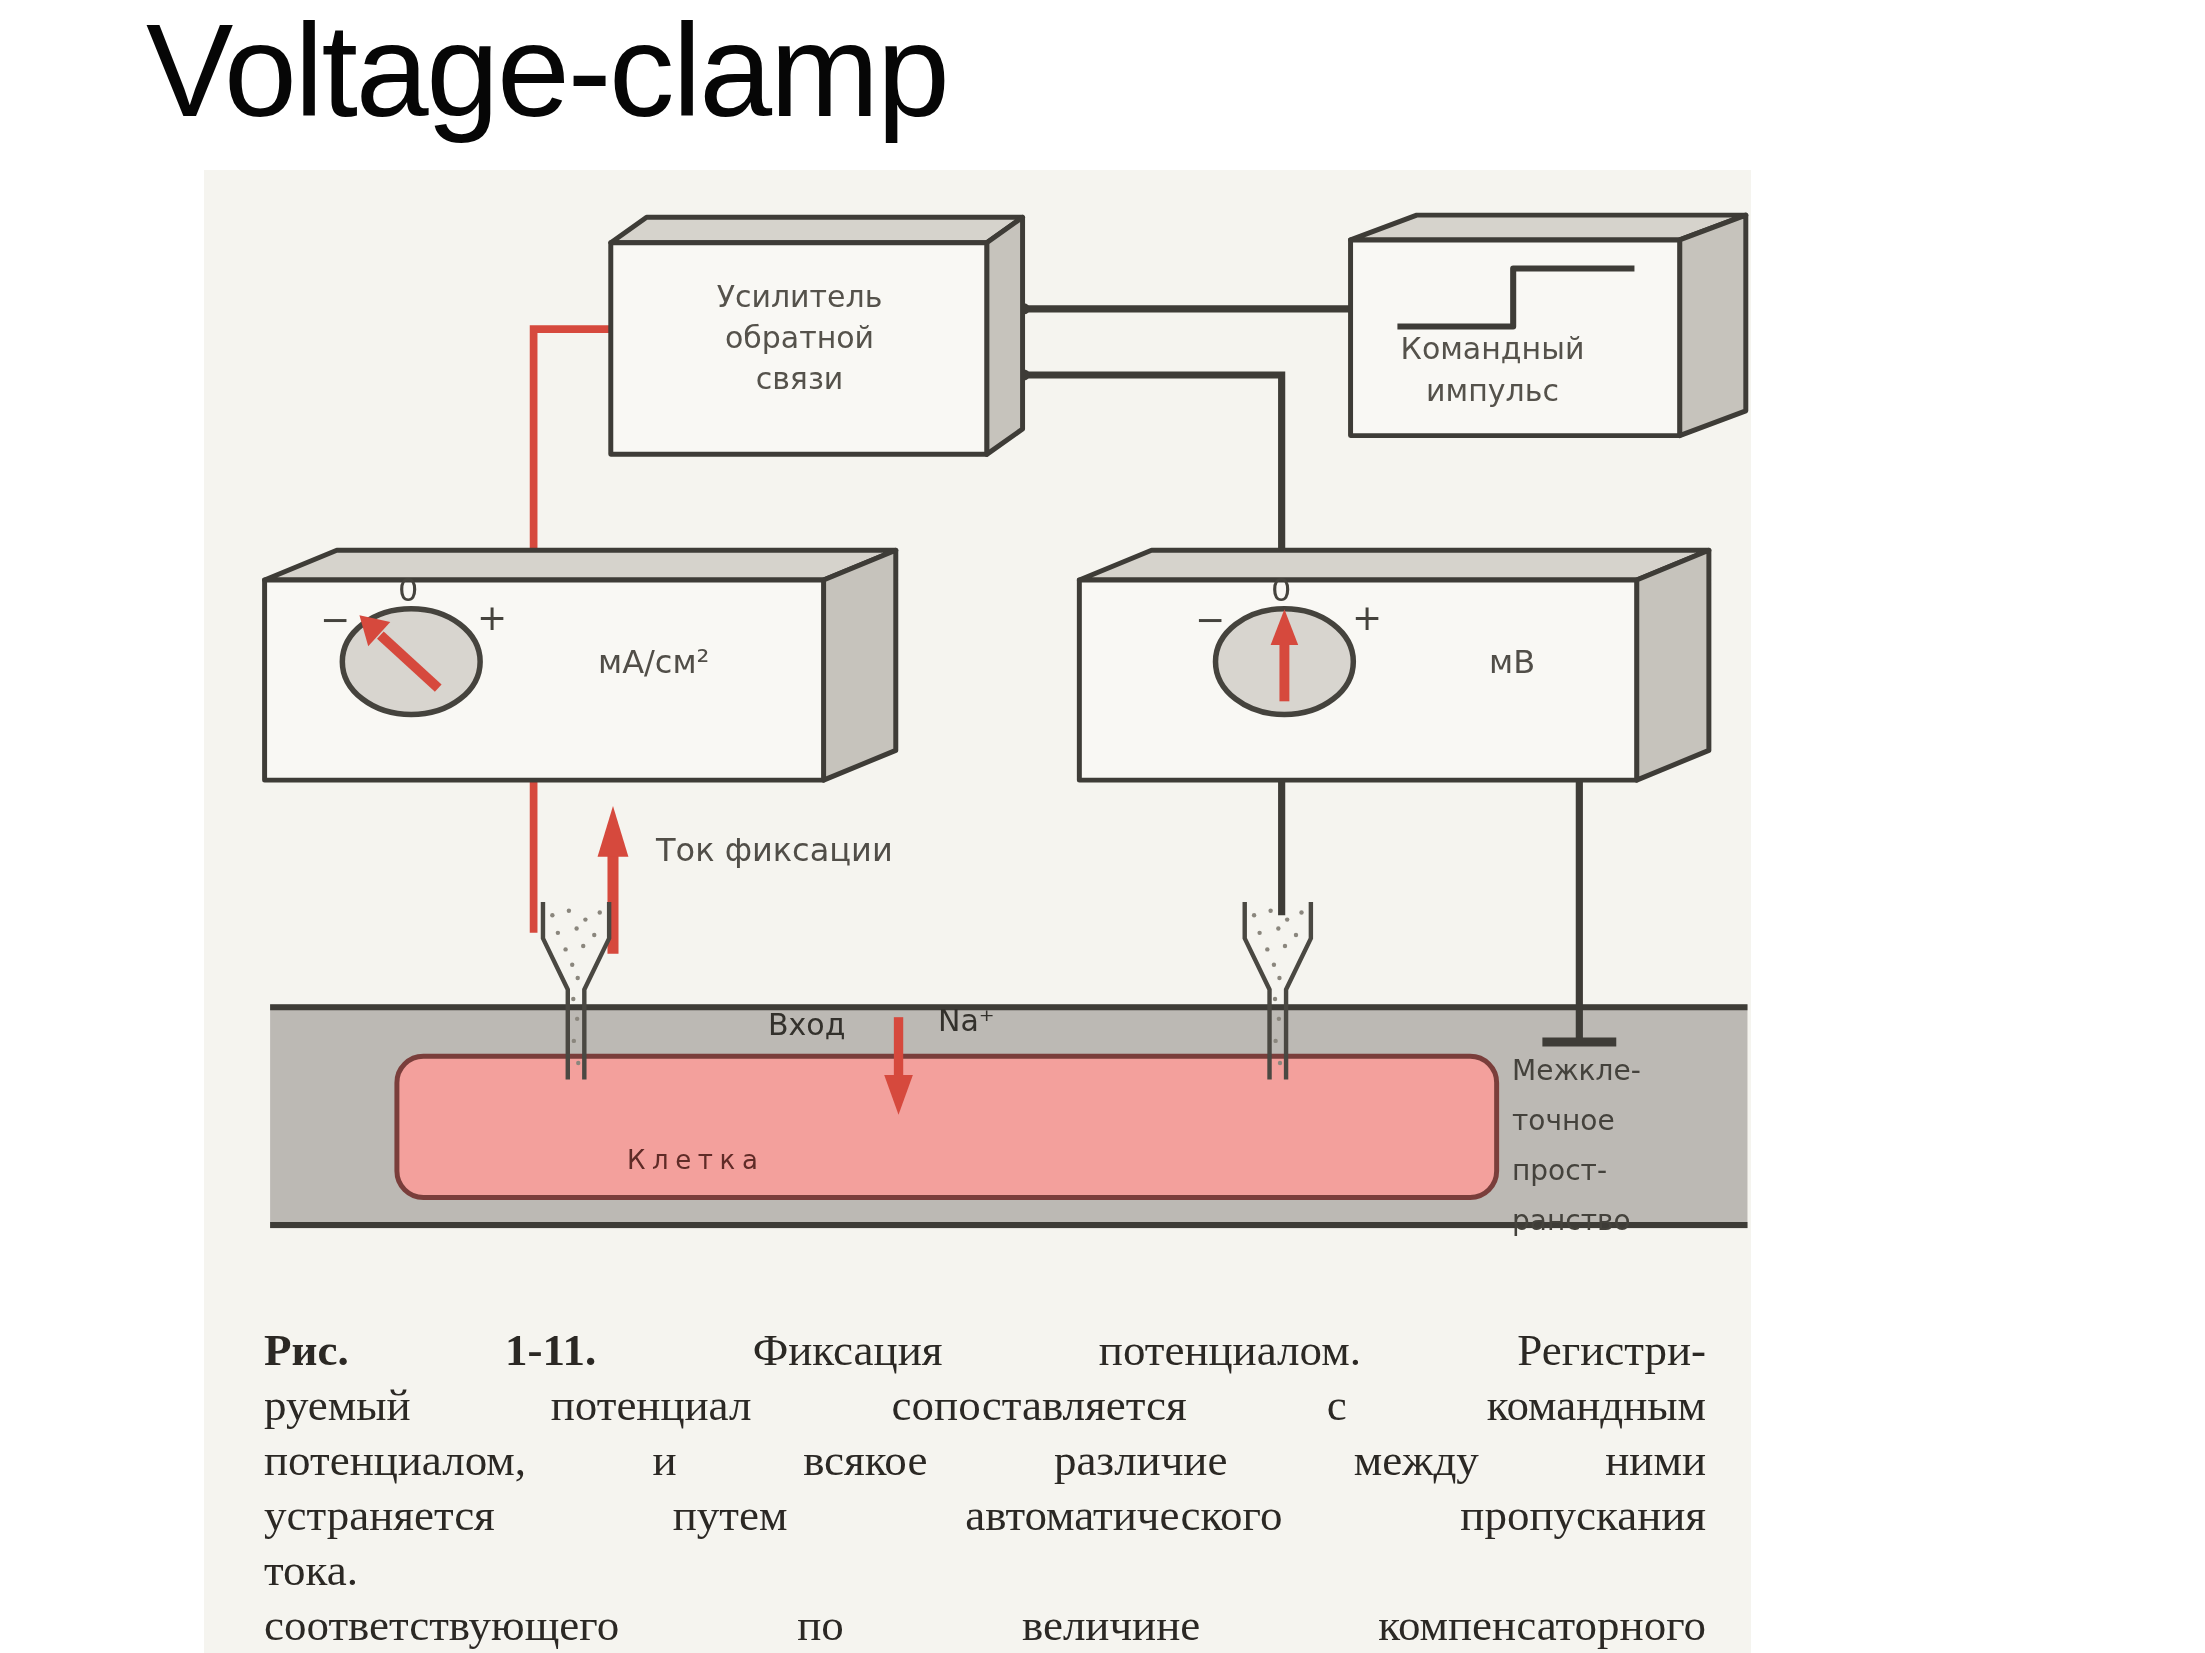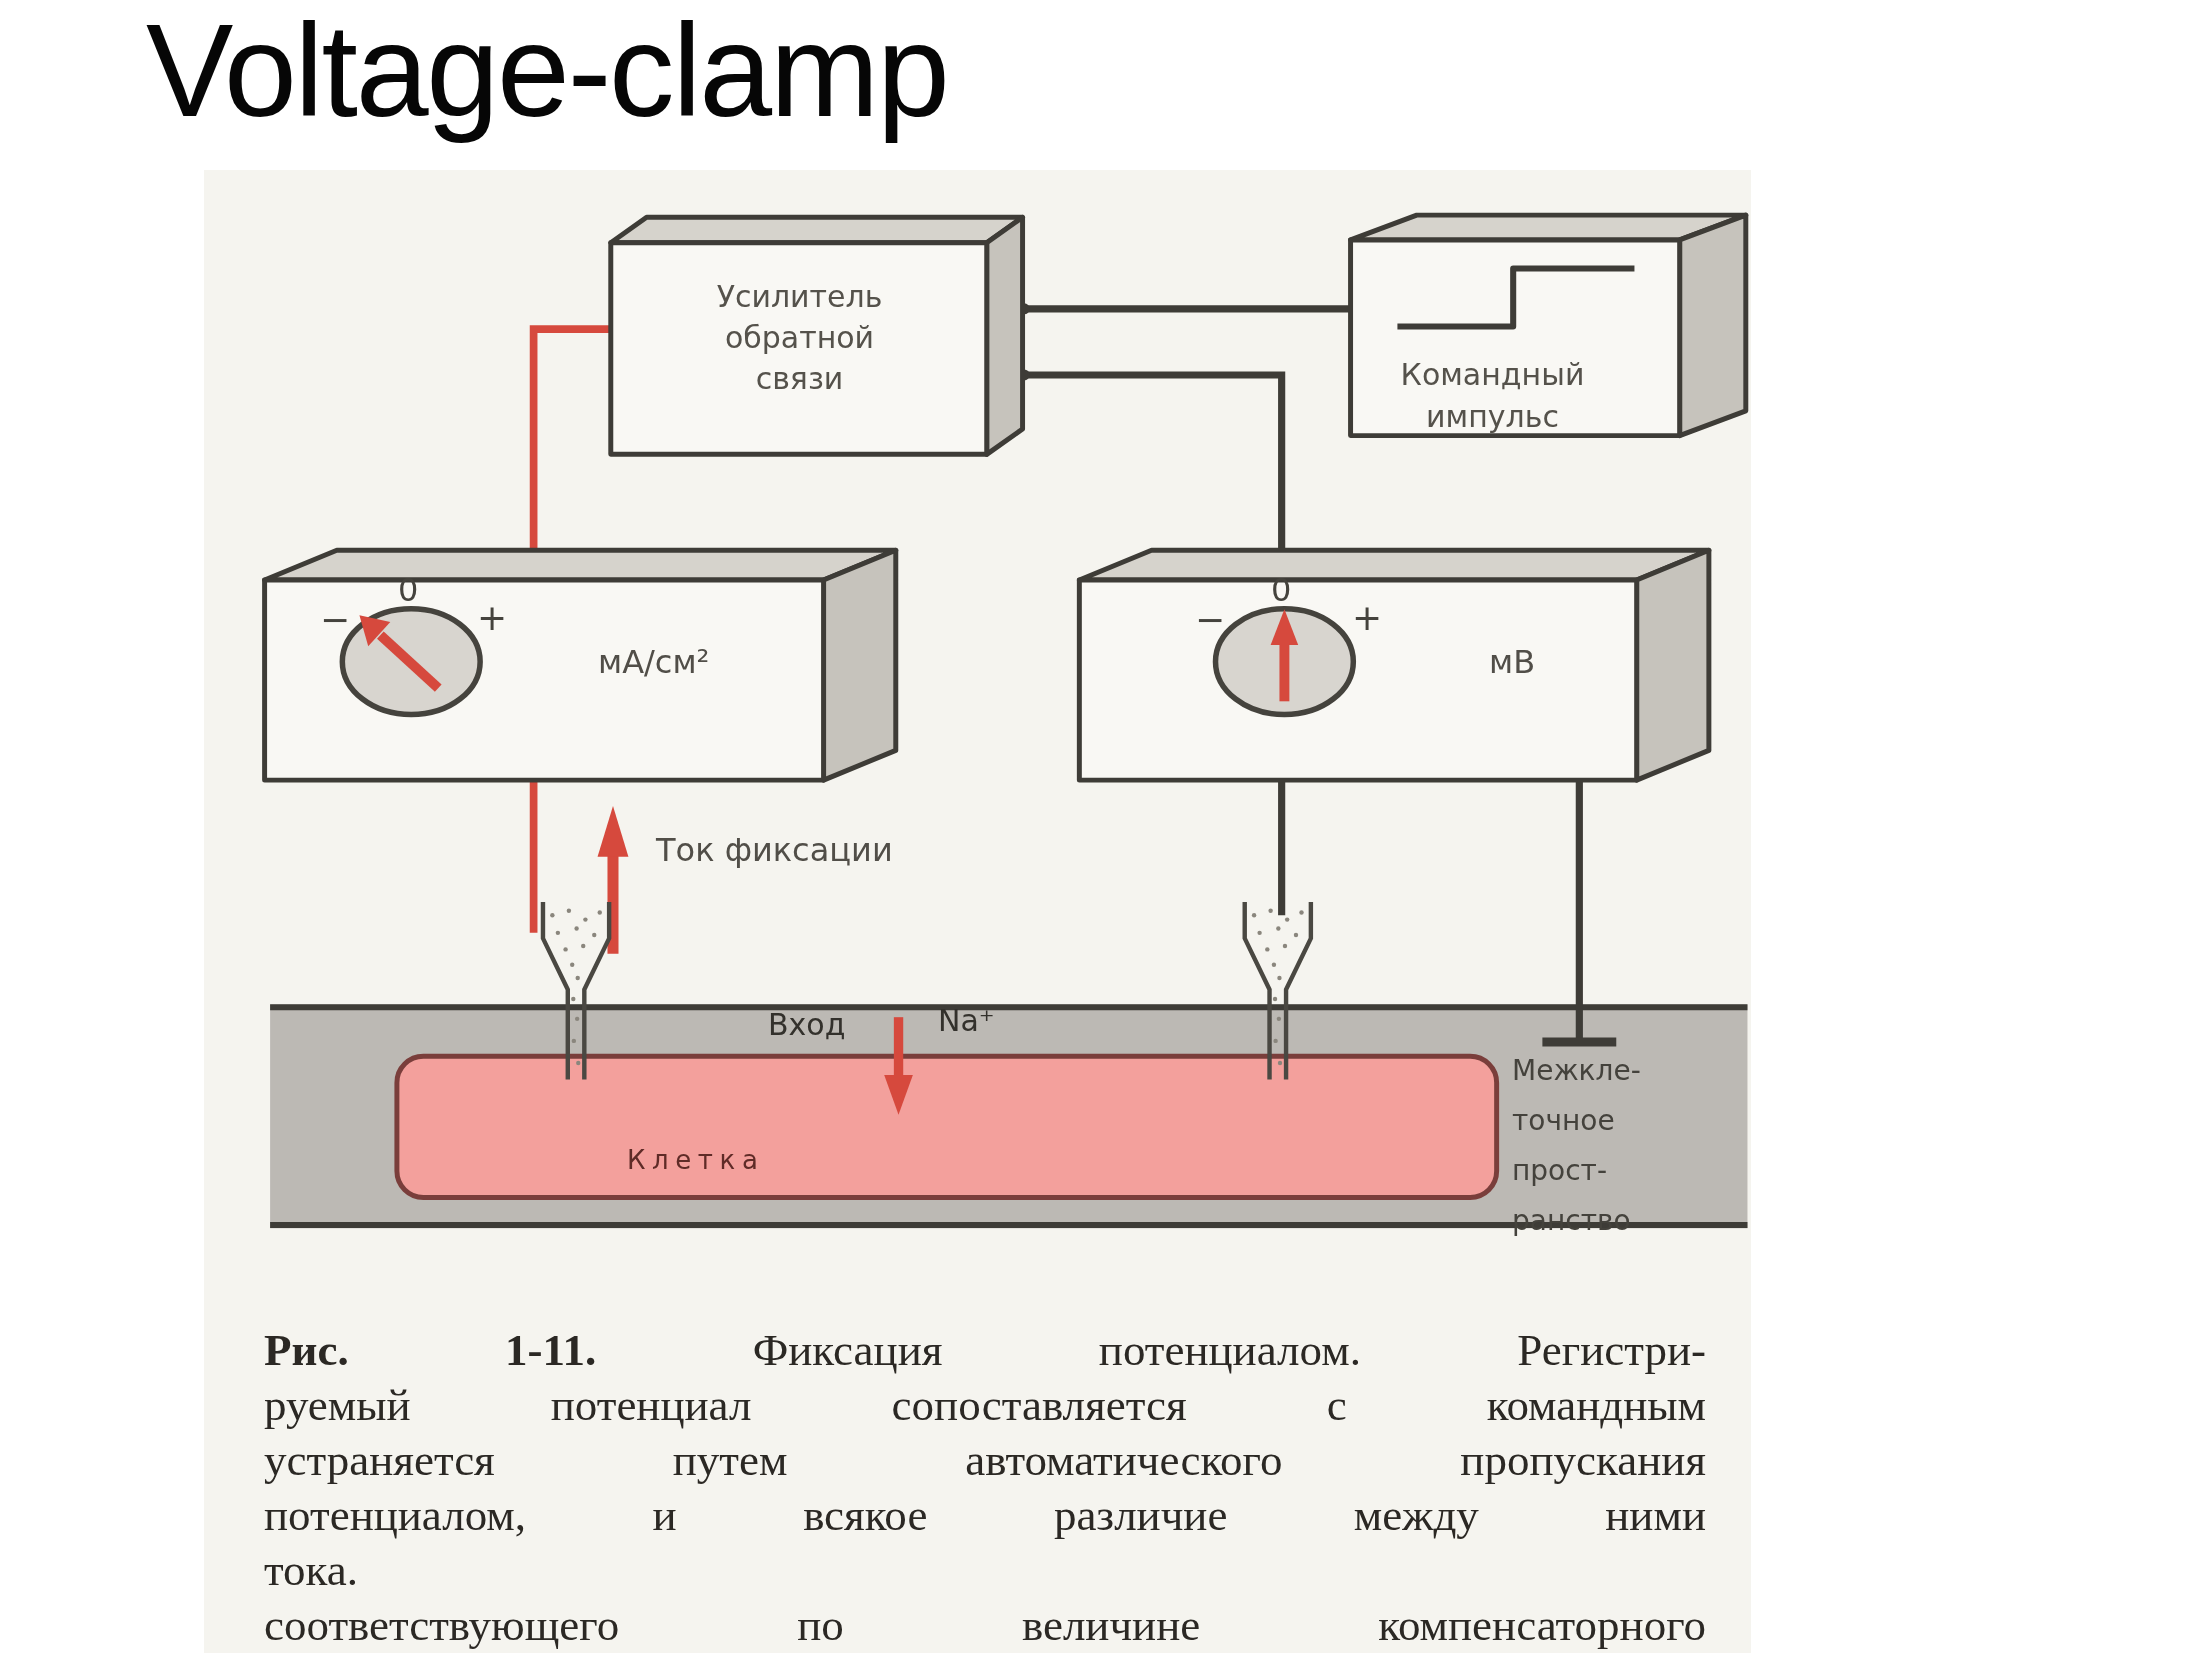--- a/index.html
+++ b/index.html
@@ -5,21 +5,21 @@
   html,body{margin:0;padding:0;background:#ffffff;}
   body{width:2205px;height:1654px;position:relative;font-family:"DejaVu Sans",sans-serif;}
   .abs{position:absolute;}
   #title{left:146px;top:-5.5px;font-family:"Liberation Sans",sans-serif;font-size:131px;
          font-weight:400;color:#060606;letter-spacing:-2.2px;white-space:nowrap;}
   #figure{left:204px;top:170px;width:1547px;height:1484px;background:#f5f4ef;}
   #diagram-svg{left:0;top:0;width:2205px;height:1654px;}
   .lbl{position:absolute;color:#55524b;white-space:nowrap;}
   .boxlbl{text-align:center;color:#55524b;}
   .amp-lines{left:623px;top:276px;width:353px;font-size:30px;line-height:41px;}
-  .cmd-lines{left:1353px;top:354px;width:279px;font-size:30px;line-height:42px;text-align:center;}
+  .cmd-lines{left:1353px;top:328px;width:279px;font-size:30px;line-height:42px;text-align:center;}
   .meter-zero{font-size:32px;color:#45433d;}
   .meter-sign{font-size:36px;color:#45433d;}
   .meter-unit{font-size:32px;color:#514e48;}
   #lbl-clamp{left:656px;top:831px;font-size:32px;color:#514e48;}
   #lbl-vhod{left:768px;top:1007px;font-size:30px;color:#33312c;}
   #lbl-na{left:938px;top:1003px;font-size:30px;color:#33312c;}
   #lbl-cell{left:627px;top:1145px;font-size:26px;color:#5f2b27;letter-spacing:6.6px;}
   #lbl-inter{left:1512px;top:1046px;width:237px;font-size:28px;line-height:50px;
              color:#44423c;white-space:normal;}
   #caption{left:264px;top:1323px;width:1442px;font-family:"Liberation Serif",serif;
@@ -183,18 +183,18 @@
   <div>прост-</div>
   <div>ранство</div>
 </div>
 
 <div class="abs" id="caption">
   <div class="cap-line">
     <span class="cap-ref">Рис. 1-11.</span>
     <span>Фиксация потенциалом. Регистри-</span>
   </div>
   <div class="cap-line">руемый потенциал сопоставляется с командным</div>
+  <div class="cap-line">потенциалом, и всякое различие между ними</div>
   <div class="cap-line">устраняется путем автоматического пропускания</div>
-  <div class="cap-line">потенциалом, и всякое различие между ними</div>
   <div class="cap-line cap-last">тока.</div>
   <div class="cap-line">соответствующего по величине компенсаторного</div>
 </div>
 
 
 </body></html>

